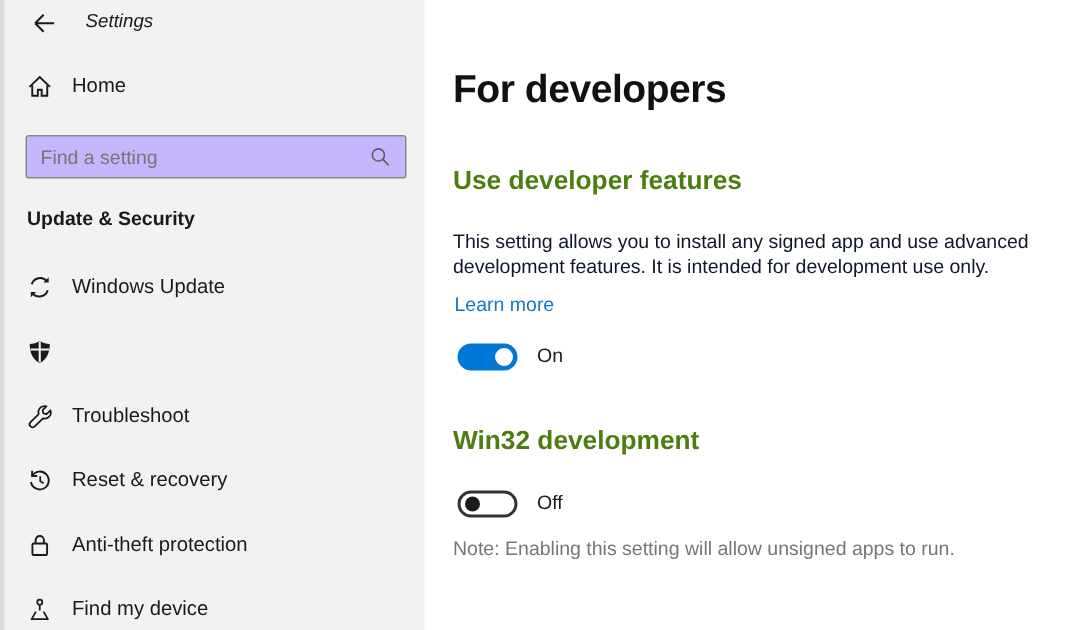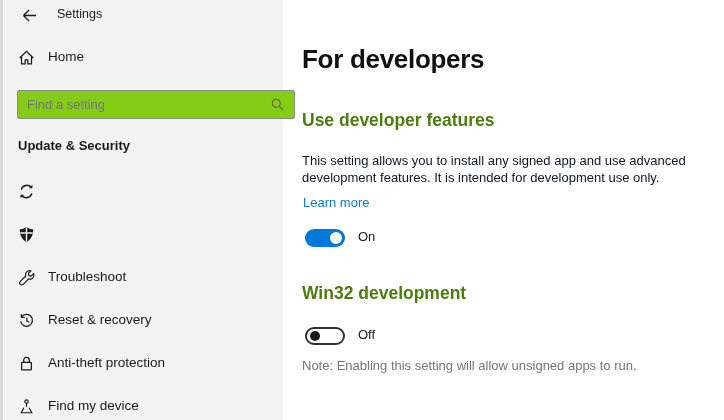--- a/index.html
+++ b/index.html
@@ -6,28 +6,28 @@
   html,body { background:#fff; }
   body { font-family:"Liberation Sans", sans-serif; color:#1a1a1a; }
   .app { position:relative; width:724px; height:420px; background:#fff; overflow:hidden; }
 
   
   .sidebar { position:absolute; left:0; top:0; width:283px; height:420px;
              background:var(--sidebar-bg,#f2f2f2); border-left:3px solid #dadada; }
   .back-btn { position:absolute; left:14px; top:4px; width:24px; height:22px;
               background:transparent; border:none; cursor:pointer; display:flex;
               align-items:center; justify-content:center; }
-  .app-title { position:absolute; left:54px; top:7px; font-size:12.5px; color:#1a1a1a; }
+  .app-title { position:absolute; left:54px; top:7px; font-size:12.5px; color:#1a1a1a;font-style:italic; }
 
   .nav-row { display:flex; align-items:flex-start; gap:13px; padding-left:15px;
              height:27px; cursor:pointer; font-size:13.5px; color:#1a1a1a; }
   .home-row { position:absolute; left:0; top:49px; right:0; }
 
-  .search-box { position:absolute; left:14px; top:90px; width:278px; height:29px;
-                background:#84cc16; border:1px solid #8a8a8a; border-radius:2px;
+  .search-box { position:absolute; left:14px; top:90px; width:254px; height:29px;
+                background:#c4b5fd; border:1px solid #8a8a8a; border-radius:2px;
                 display:flex; align-items:center; }
   .search-box input { flex:1; height:100%; border:none; outline:none; background:transparent;
                       font-family:"Liberation Sans", sans-serif; font-size:13px;
                       padding:0 4px 0 9px; color:#333; }
   .search-box input::placeholder { color:#767676; opacity:1; }
   .search-box .mag { margin-right:9px; display:flex; }
 
   .group-header { position:absolute; left:15px; top:138px; font-size:13px; font-weight:700; }
 
   .nav-list { position:absolute; left:0; top:183px; right:0; }
@@ -96,20 +96,21 @@
 
     <nav class="nav-list">
 
       <div class="nav-row">
         <svg class="icon17" viewBox="0 0 16 16">
           <path d="M3 6.1a5.5 5.5 0 0 1 9.5-1.9" fill="none" stroke="#1a1a1a" stroke-width="1.3"></path>
           <path d="M13 9.9a5.5 5.5 0 0 1-9.5 1.9" fill="none" stroke="#1a1a1a" stroke-width="1.3"></path>
           <path d="M13.6 1.7v3.3h-3.3z" fill="#1a1a1a"></path>
           <path d="M2.4 14.3V11h3.3z" fill="#1a1a1a"></path>
         </svg>
+        <span>Windows Update</span>
       </div>
 
       <div class="nav-row">
         <svg class="icon17" viewBox="0 0 16 16">
           <path d="M8 1.2c1.9 1.2 4.3 1.9 6.3 1.9 0 5.7-2.1 10-6.3 11.9C3.8 13.1 1.7 8.8 1.7 3.1c2 0 4.4-.7 6.3-1.9Z" fill="#1a1a1a"></path>
           <path d="M8 1.6v13M2.2 6.6h11.6" stroke="#f2f2f2" stroke-width="1.3" fill="none"></path>
         </svg>
       </div>
 
       <div class="nav-row">

